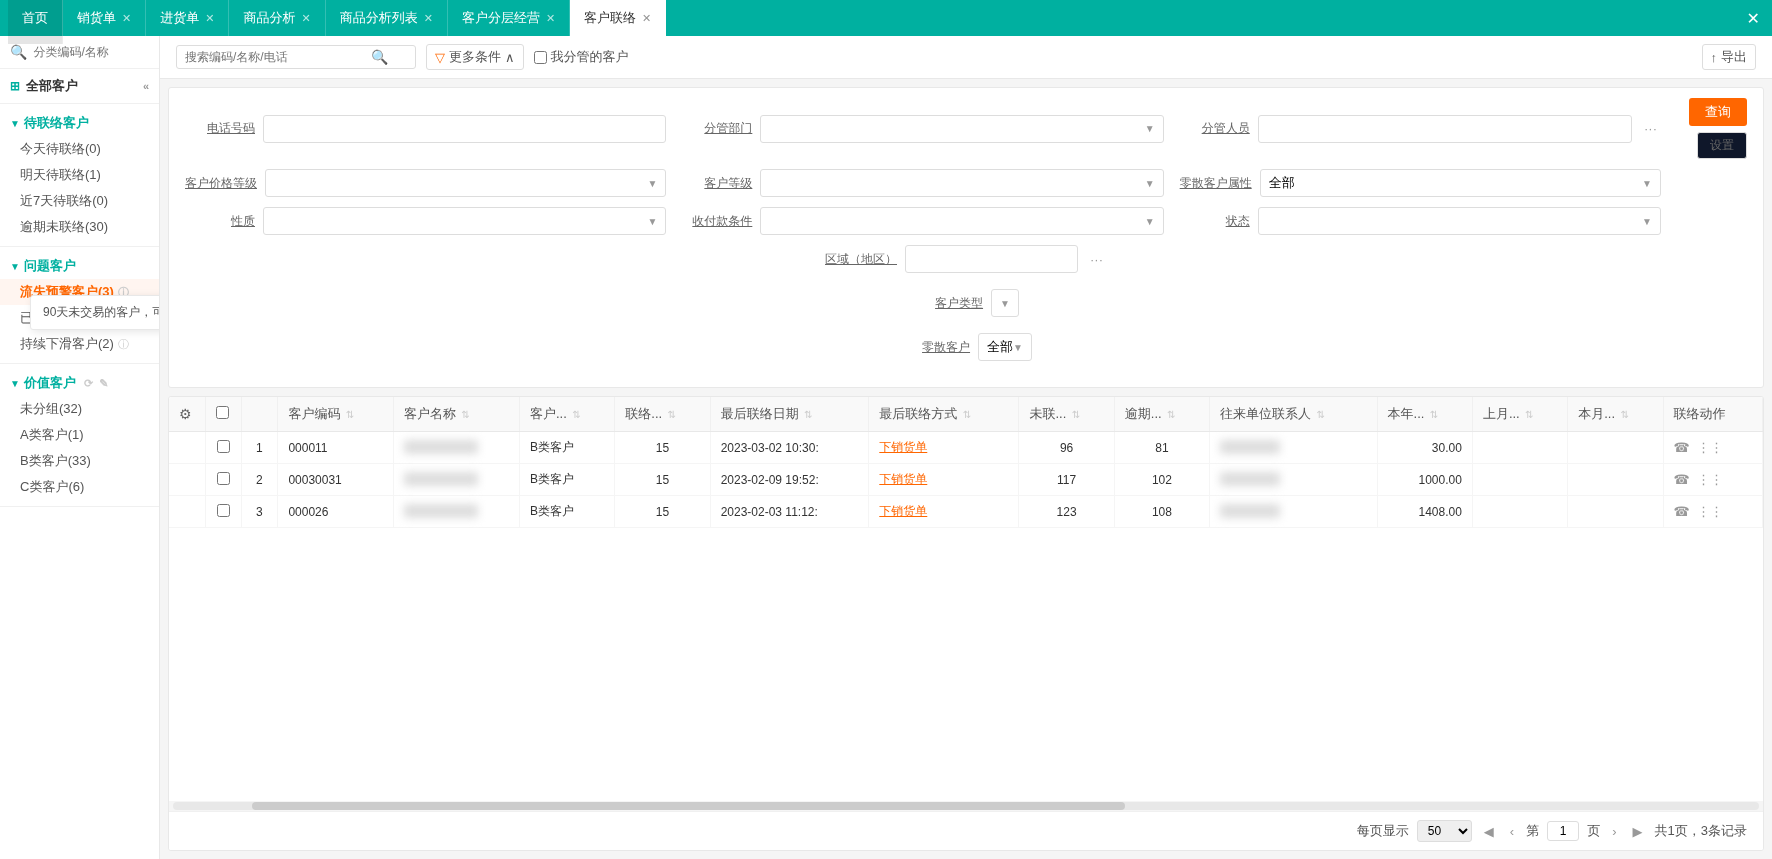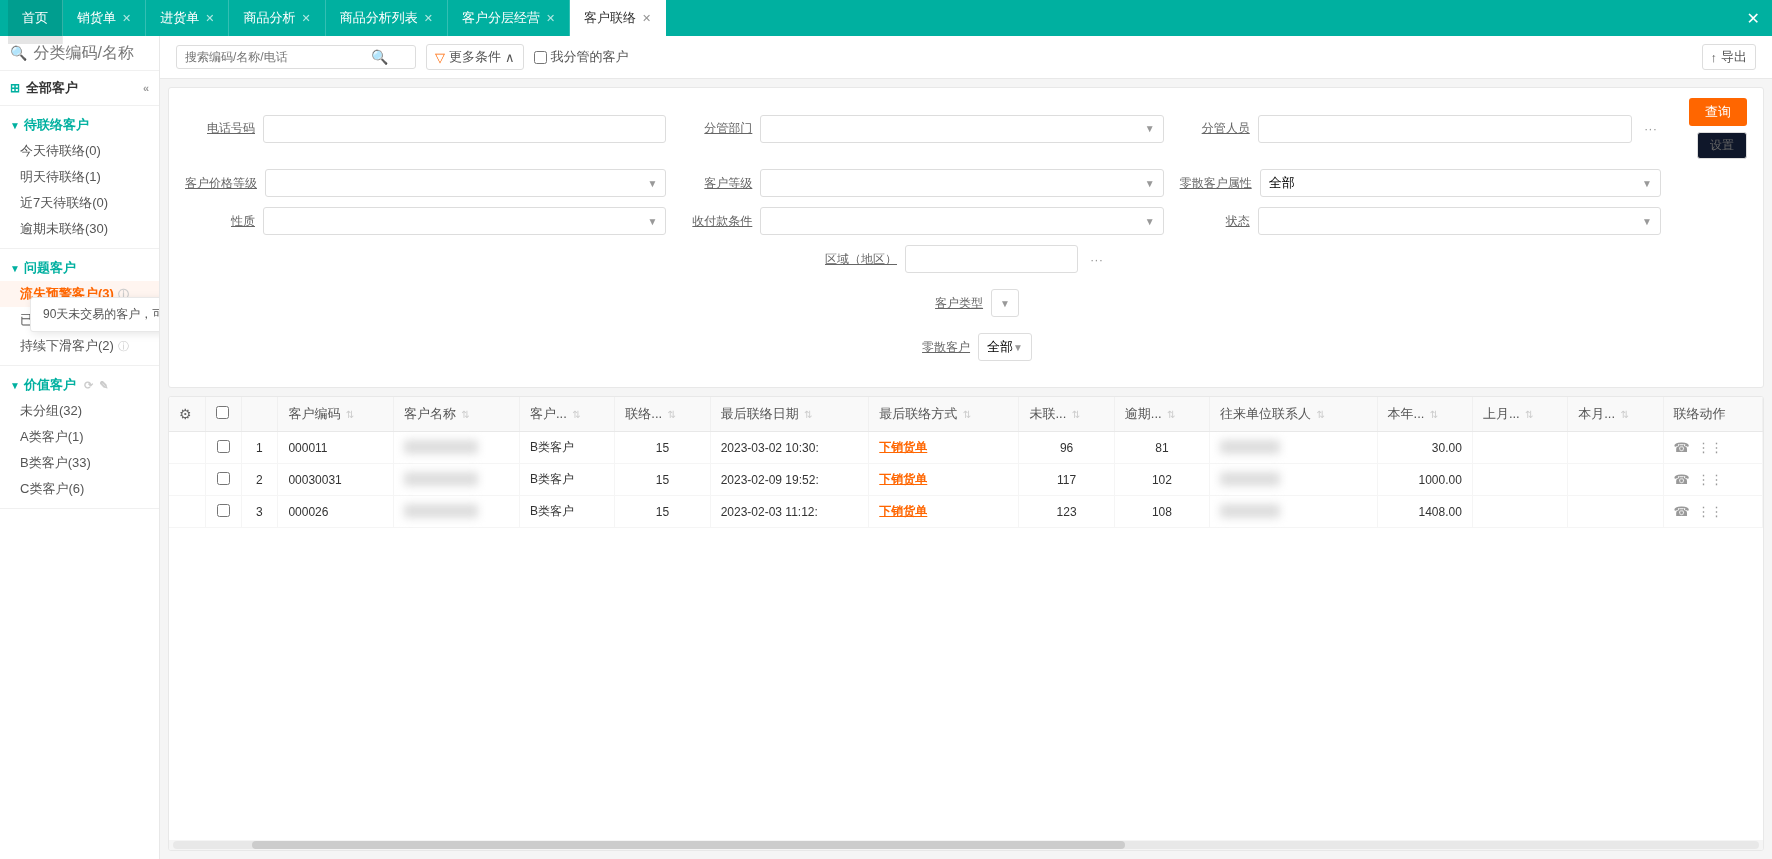--- a/index.html
+++ b/index.html
@@ -28,21 +28,21 @@
     
     .sidebar {
       width: 160px; background: white; border-right: 1px solid #e8e8e8;
       display: flex; flex-direction: column; overflow-y: auto; flex-shrink: 0;
     }
     .sidebar-search {
       display: flex; align-items: center; padding: 8px 10px;
       border-bottom: 1px solid #f0f0f0; gap: 6px;
     }
     .sidebar-search input {
-      border: none; outline: none; font-size: 16px; flex: 1; color: #000000;
+      border: none; outline: none; font-size: 12px; flex: 1; color: #000000;
       background: transparent;
     }
     .sidebar-search .search-icon { color: #ccc; font-size: 14px; }
     .sidebar-all-customers {
       display: flex; align-items: center; padding: 8px 10px; font-weight: bold;
       color: #333; gap: 6px; border-bottom: 1px solid #f0f0f0;
       cursor: pointer;
     }
     .sidebar-all-customers .grid-icon { color: #00b0a0; font-size: 12px; }
     .sidebar-all-customers .collapse-icon { margin-left: auto; color: #999; font-size: 11px; }
@@ -142,21 +142,21 @@
     th {
       padding: 8px 10px; text-align: left; font-size: 12px; color: #555;
       border-bottom: 1px solid #e8e8e8; white-space: nowrap; font-weight: normal;
       border-right: 1px solid #f0f0f0;
     }
     th .sort-icon { color: #ccc; font-size: 10px; margin-left: 2px; }
     td {
       padding: 7px 10px; font-size: 12px; color: #333; border-bottom: 1px solid #f5f5f5;
       border-right: 1px solid #f5f5f5; white-space: nowrap;
     }
-    td.link { color: #ff6600; text-decoration: underline; cursor: pointer; font-weight: bold; }
+    td.link { color: #ff6600; text-decoration: underline; cursor: pointer; }
     td .action-icon { color: #999; cursor: pointer; margin-right: 4px; }
     td.center { text-align: center; }
     td.num { text-align: right; }
 
     
     .th-settings { width: 36px; }
     .th-settings-icon { cursor: pointer; color: #666; font-size: 14px; }
     .th-checkbox { width: 36px; }
 
     
@@ -559,15 +559,31 @@
           </tbody>
         </table>
       </div>
 
       <div class="table-scrollbar">
         <div class="scrollbar-track">
           <div class="scrollbar-thumb"></div>
         </div>
       </div>
 
+      <div class="pagination">
+        <span>每页显示</span>
+        <select class="page-size-select">
+          <option>50</option>
+          <option>20</option>
+          <option>100</option>
+        </select>
+        <span class="page-btn">◀</span>
+        <span class="page-btn">‹</span>
+        <span>第</span>
+        <input type="text" class="page-input" value="1" style="">
+        <span>页</span>
+        <span class="page-btn">›</span>
+        <span class="page-btn">▶</span>
+        <span>共1页，3条记录</span>
+      </div>
     </div>
   </div>
 </div>
 
 </body></html>

